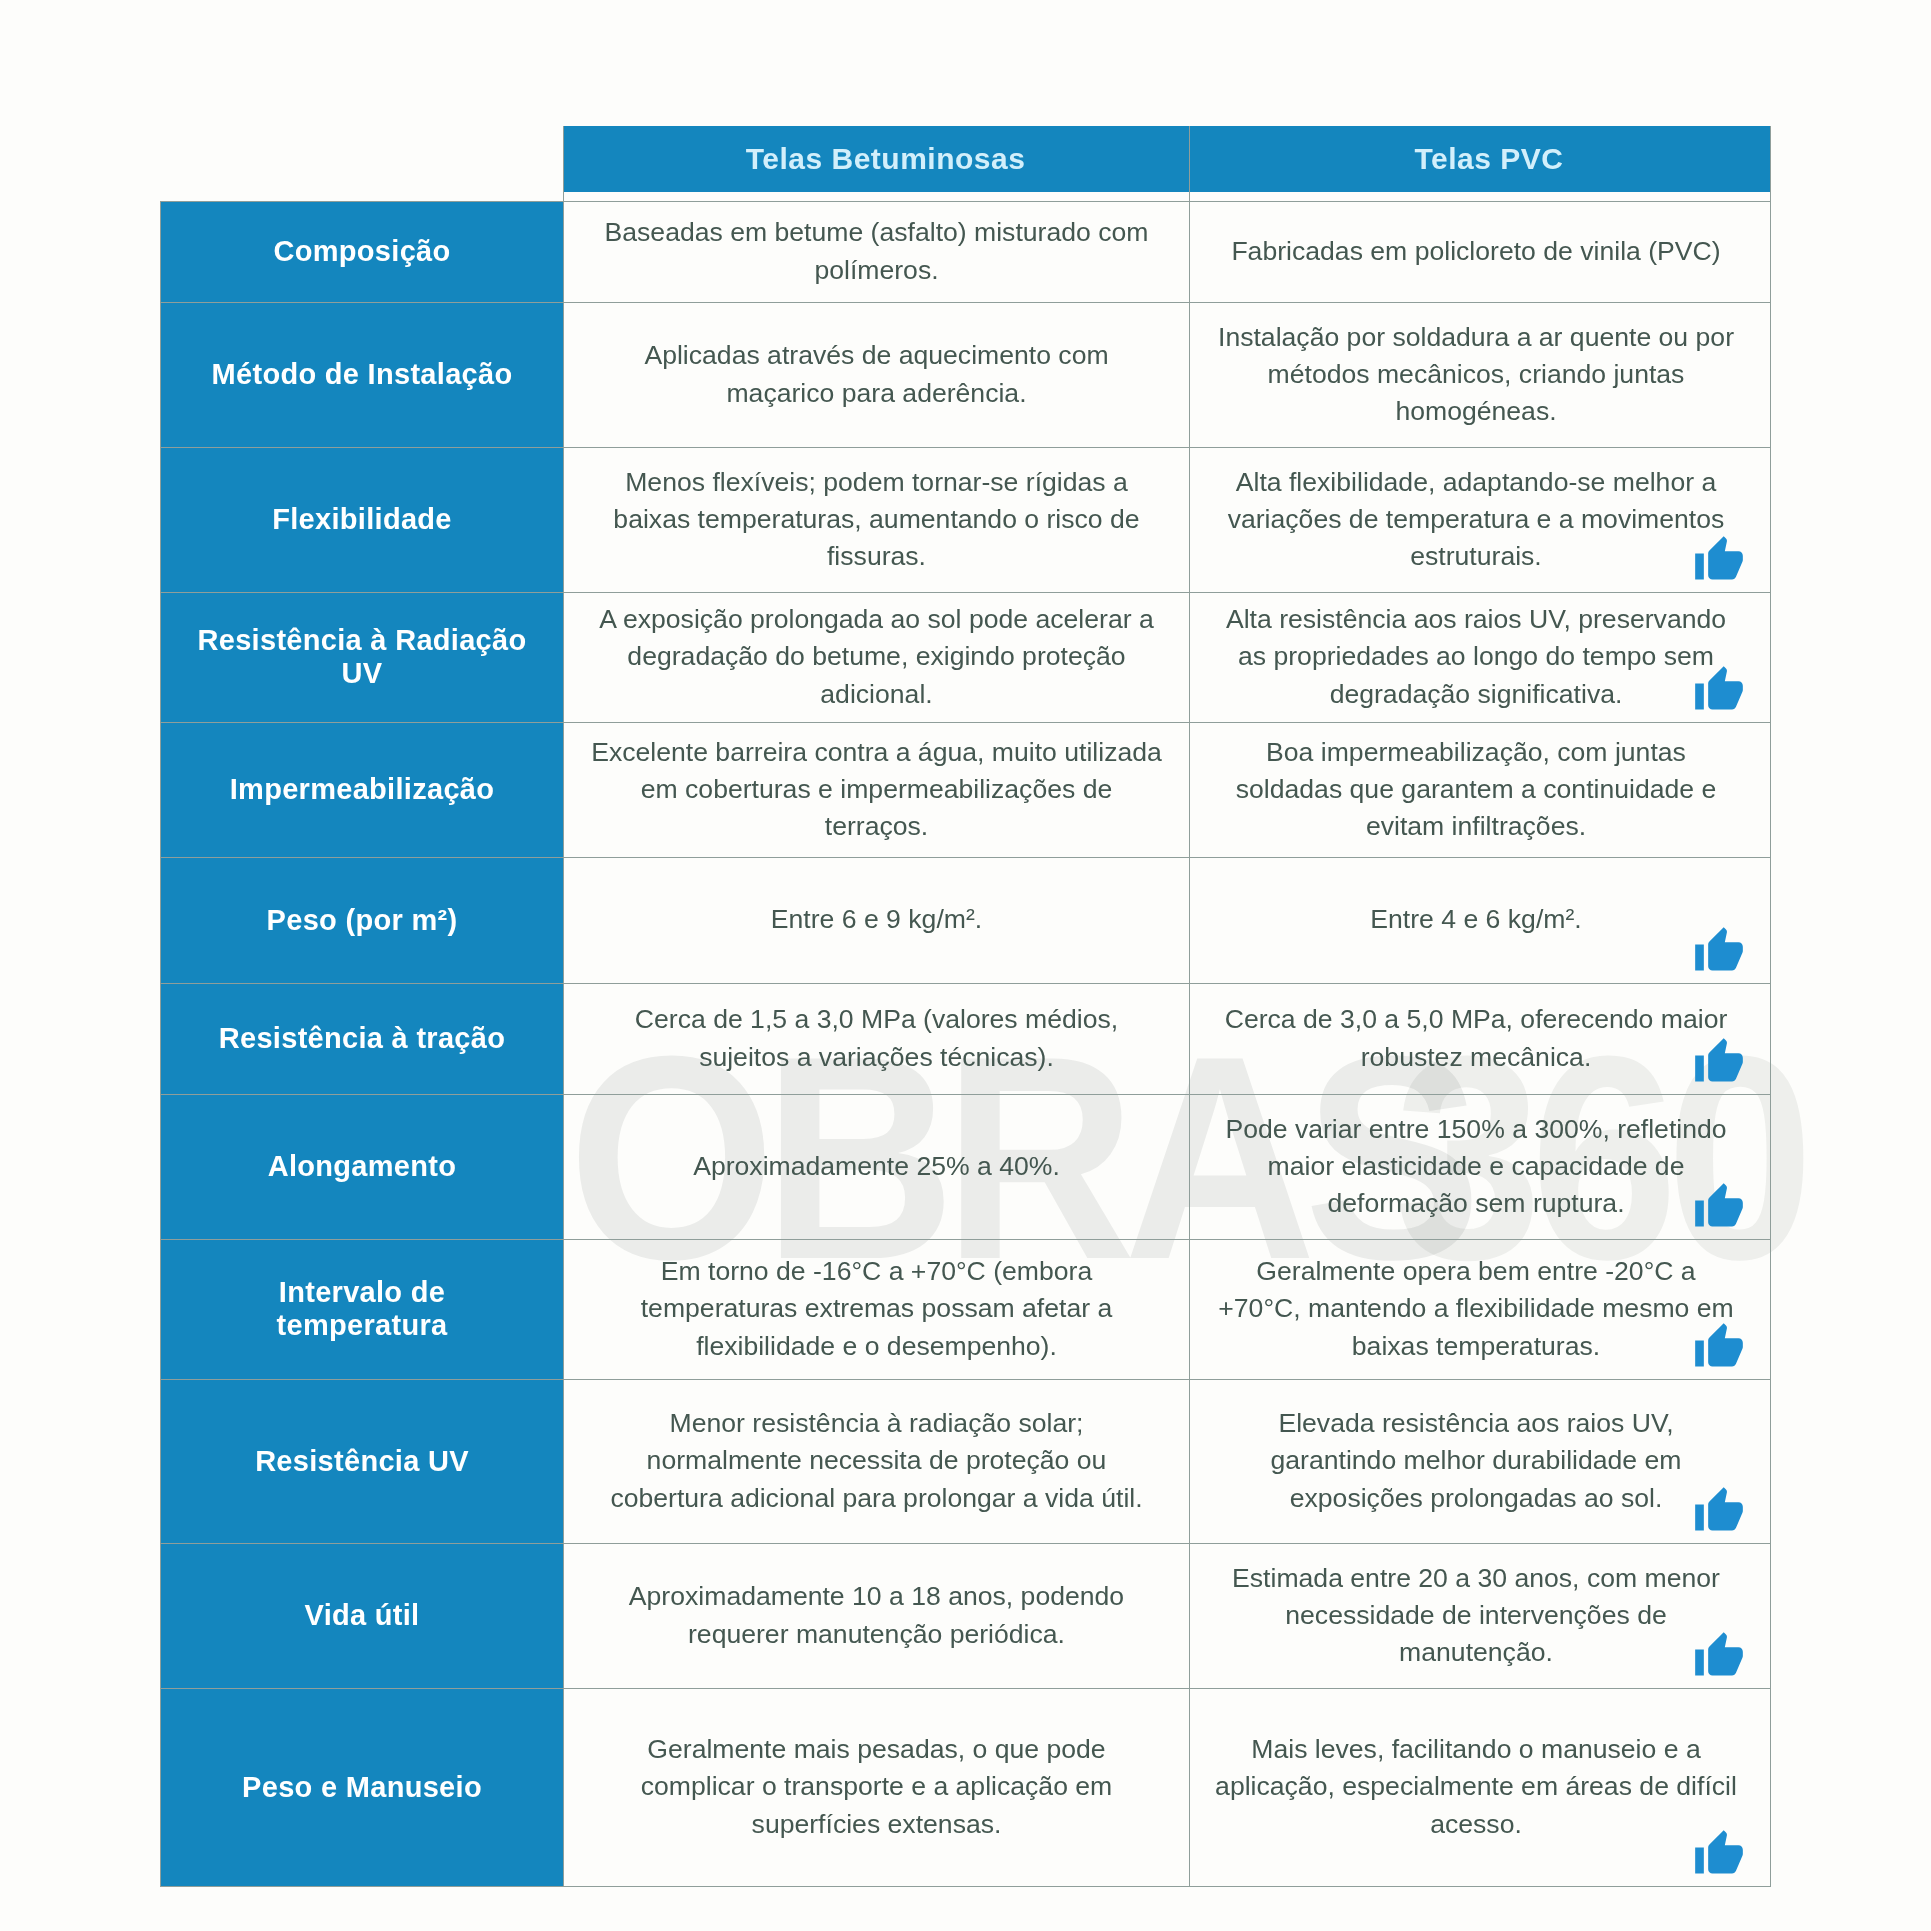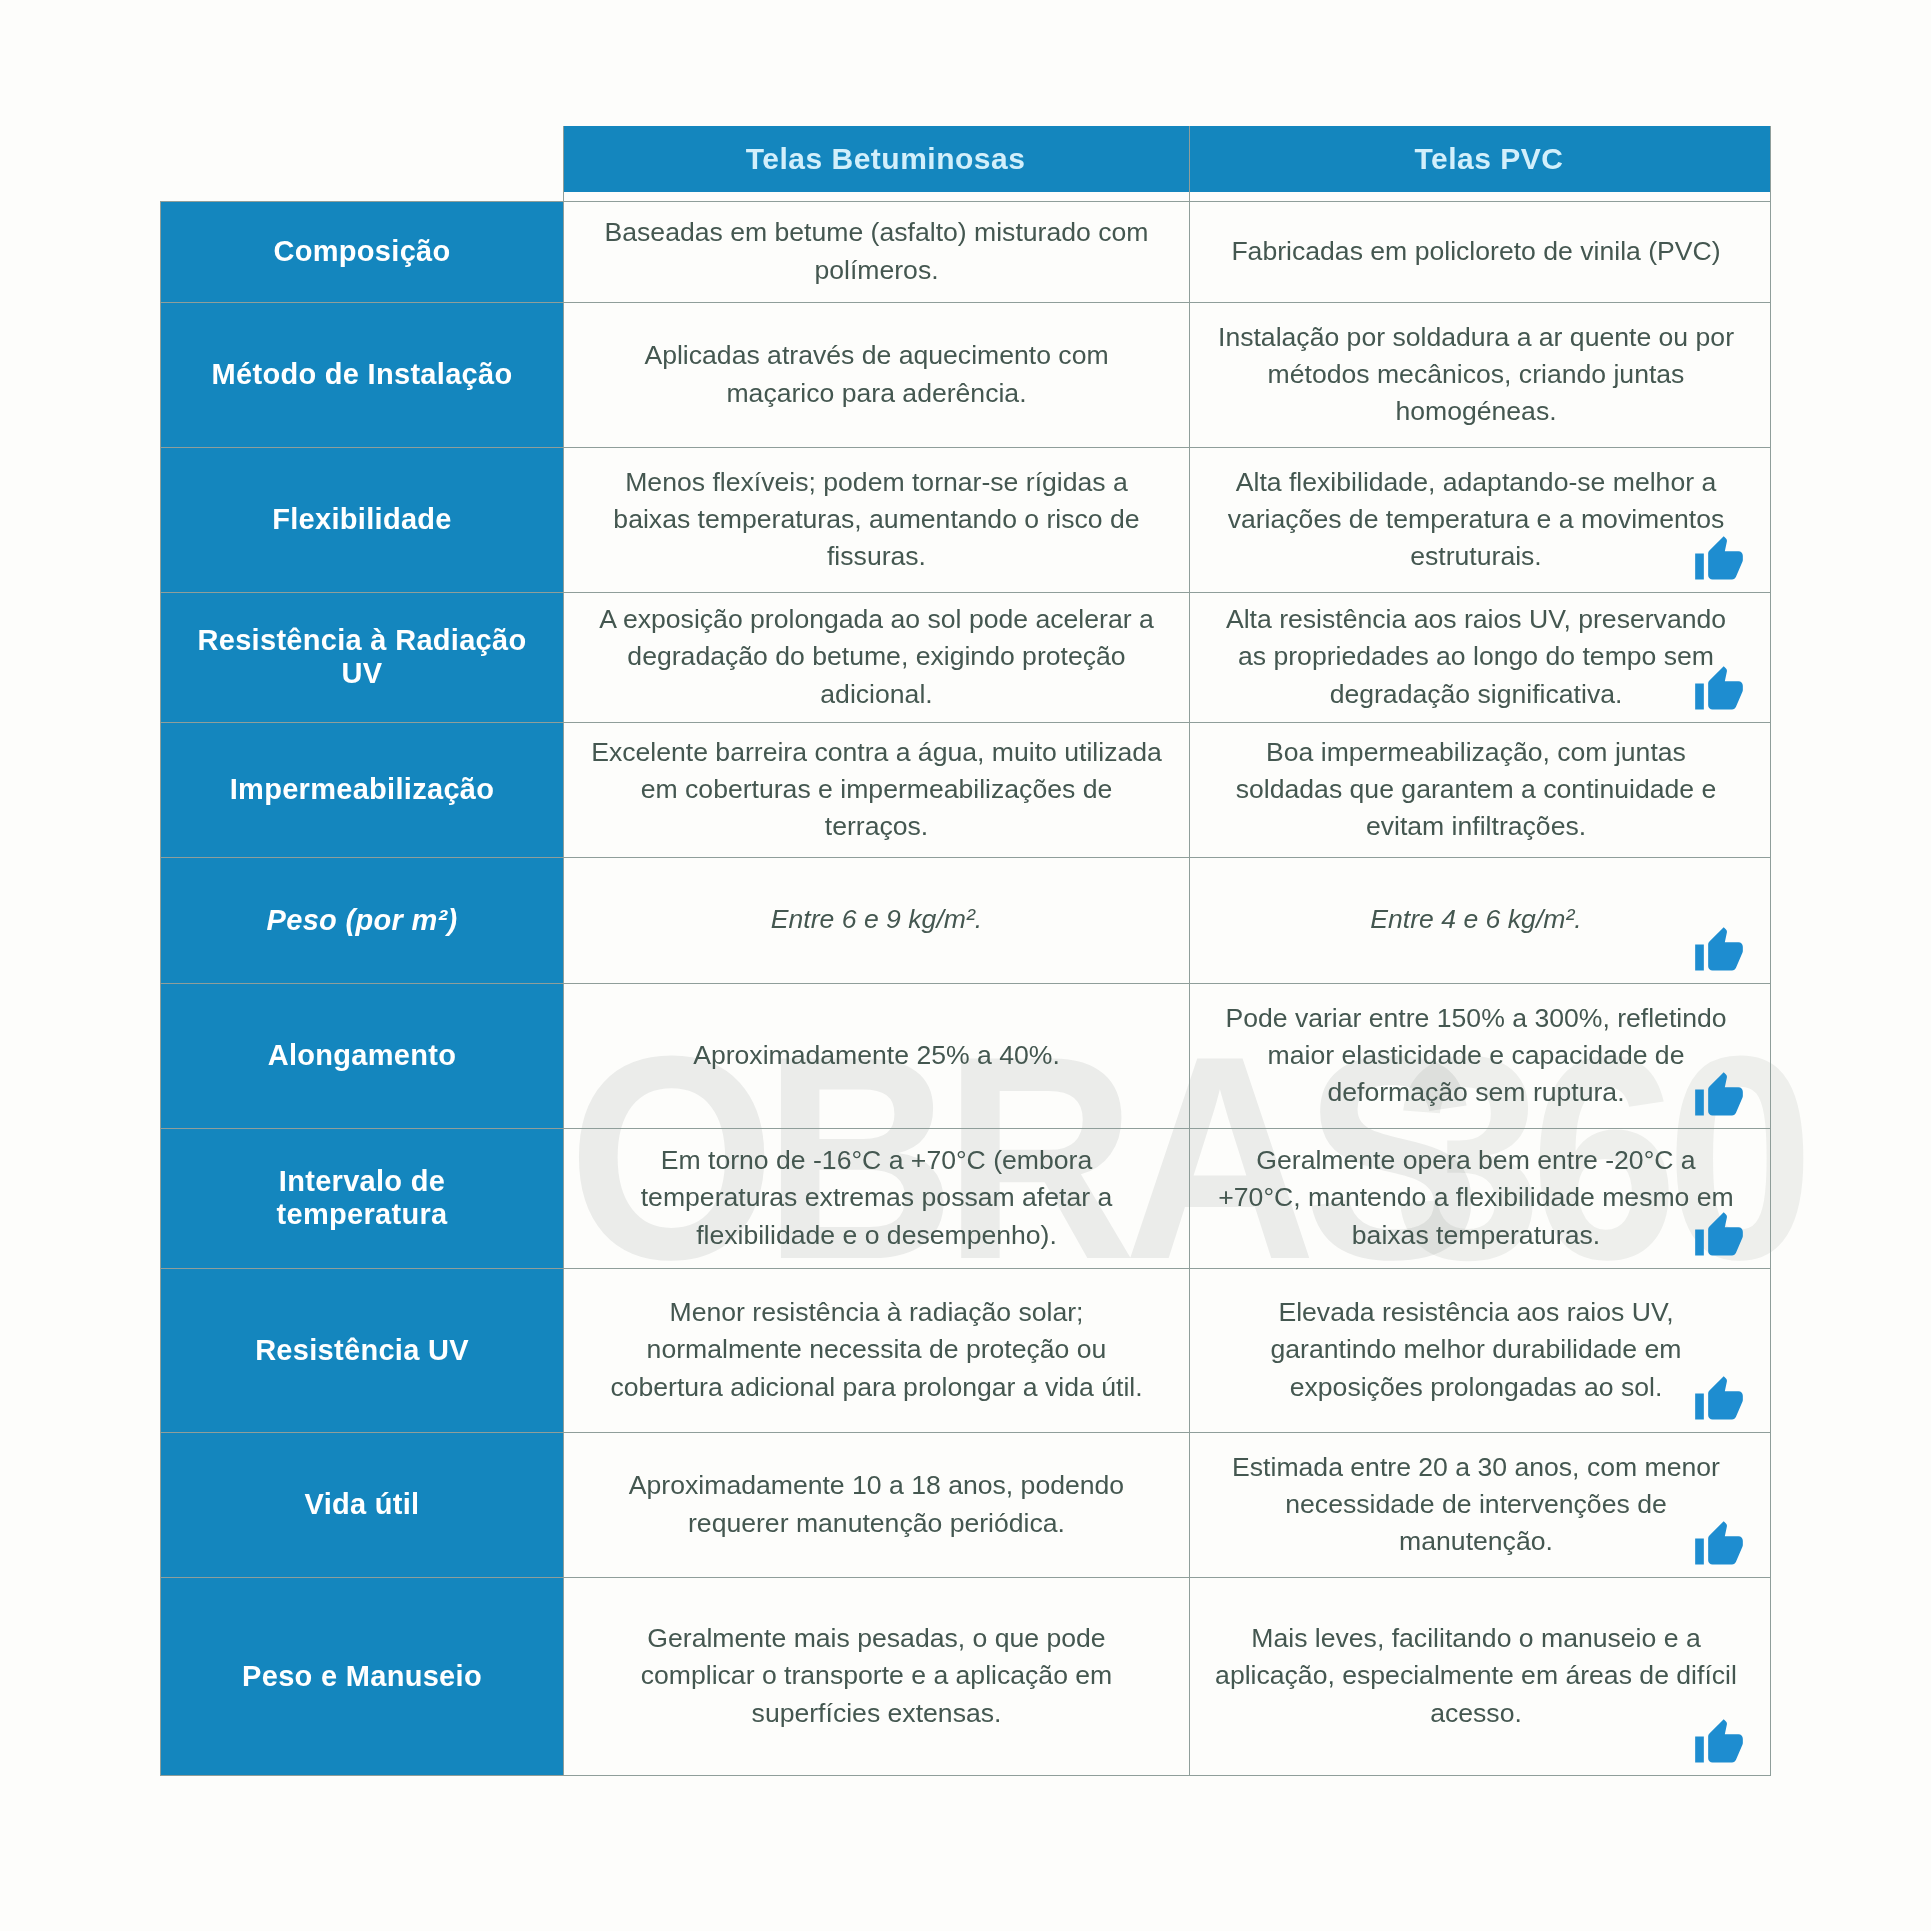--- a/index.html
+++ b/index.html
@@ -52,21 +52,21 @@
   col.c-bet{ width:626px; }
   col.c-pvc{ width:581px; }
 
   
   tr.r-head   { height:75px;  }
   tr.r-0      { height:101px; }
   tr.r-1      { height:145px; }
   tr.r-2      { height:145px; }
   tr.r-3      { height:130px;margin-top:35px; }
   tr.r-4      { height:135px; }
-  tr.r-5      { height:126px;font-style:italic; }
+  tr.r-5      { height:126px; }
   tr.r-6      { height:111px; }
   tr.r-7      { height:145px; }
   tr.r-8      { height:140px; }
   tr.r-9      { height:164px; }
   tr.r-10     { height:145px; }
   tr.r-11     { height:198px; }
 
   th, td{
     border:1.9px solid var(--border);
     vertical-align:middle;
@@ -181,20 +181,29 @@
   <tr class="r-5">
     <th class="label-cell">Peso (por m²)</th>
     <td class="cell">Entre 6 e 9 kg/m².</td>
     <td class="cell pvc"><span class="cell-text">Entre 4 e 6 kg/m².</span><span class="thumb">
             <svg viewBox="0 0 24 24">
               <path d="M1 21h4V9H1v12zM23 10c0-1.1-.9-2-2-2h-6.31l.95-4.57.03-.32c0-.41-.17-.79-.44-1.06L14.17 1 7.58 7.59C7.22 7.95 7 8.45 7 9v10c0 1.1.9 2 2 2h9c.83 0 1.54-.5 1.84-1.22l3.02-7.05c.09-.23.14-.47.14-.73v-2z"></path>
             </svg>
           </span></td>
   </tr>
 
+  <tr class="r-6">
+    <th class="label-cell">Resistência à tração</th>
+    <td class="cell">Cerca de 1,5 a 3,0 MPa (valores médios, sujeitos a variações técnicas).</td>
+    <td class="cell pvc"><span class="cell-text">Cerca de 3,0 a 5,0 MPa, oferecendo maior robustez mecânica.</span><span class="thumb">
+            <svg viewBox="0 0 24 24">
+              <path d="M1 21h4V9H1v12zM23 10c0-1.1-.9-2-2-2h-6.31l.95-4.57.03-.32c0-.41-.17-.79-.44-1.06L14.17 1 7.58 7.59C7.22 7.95 7 8.45 7 9v10c0 1.1.9 2 2 2h9c.83 0 1.54-.5 1.84-1.22l3.02-7.05c.09-.23.14-.47.14-.73v-2z"></path>
+            </svg>
+          </span></td>
+  </tr>
 
   <tr class="r-7">
     <th class="label-cell">Alongamento</th>
     <td class="cell">Aproximadamente 25% a 40%.</td>
     <td class="cell pvc"><span class="cell-text">Pode variar entre 150% a 300%, refletindo maior elasticidade e capacidade de deformação sem ruptura.</span><span class="thumb">
             <svg viewBox="0 0 24 24">
               <path d="M1 21h4V9H1v12zM23 10c0-1.1-.9-2-2-2h-6.31l.95-4.57.03-.32c0-.41-.17-.79-.44-1.06L14.17 1 7.58 7.59C7.22 7.95 7 8.45 7 9v10c0 1.1.9 2 2 2h9c.83 0 1.54-.5 1.84-1.22l3.02-7.05c.09-.23.14-.47.14-.73v-2z"></path>
             </svg>
           </span></td>
   </tr>

